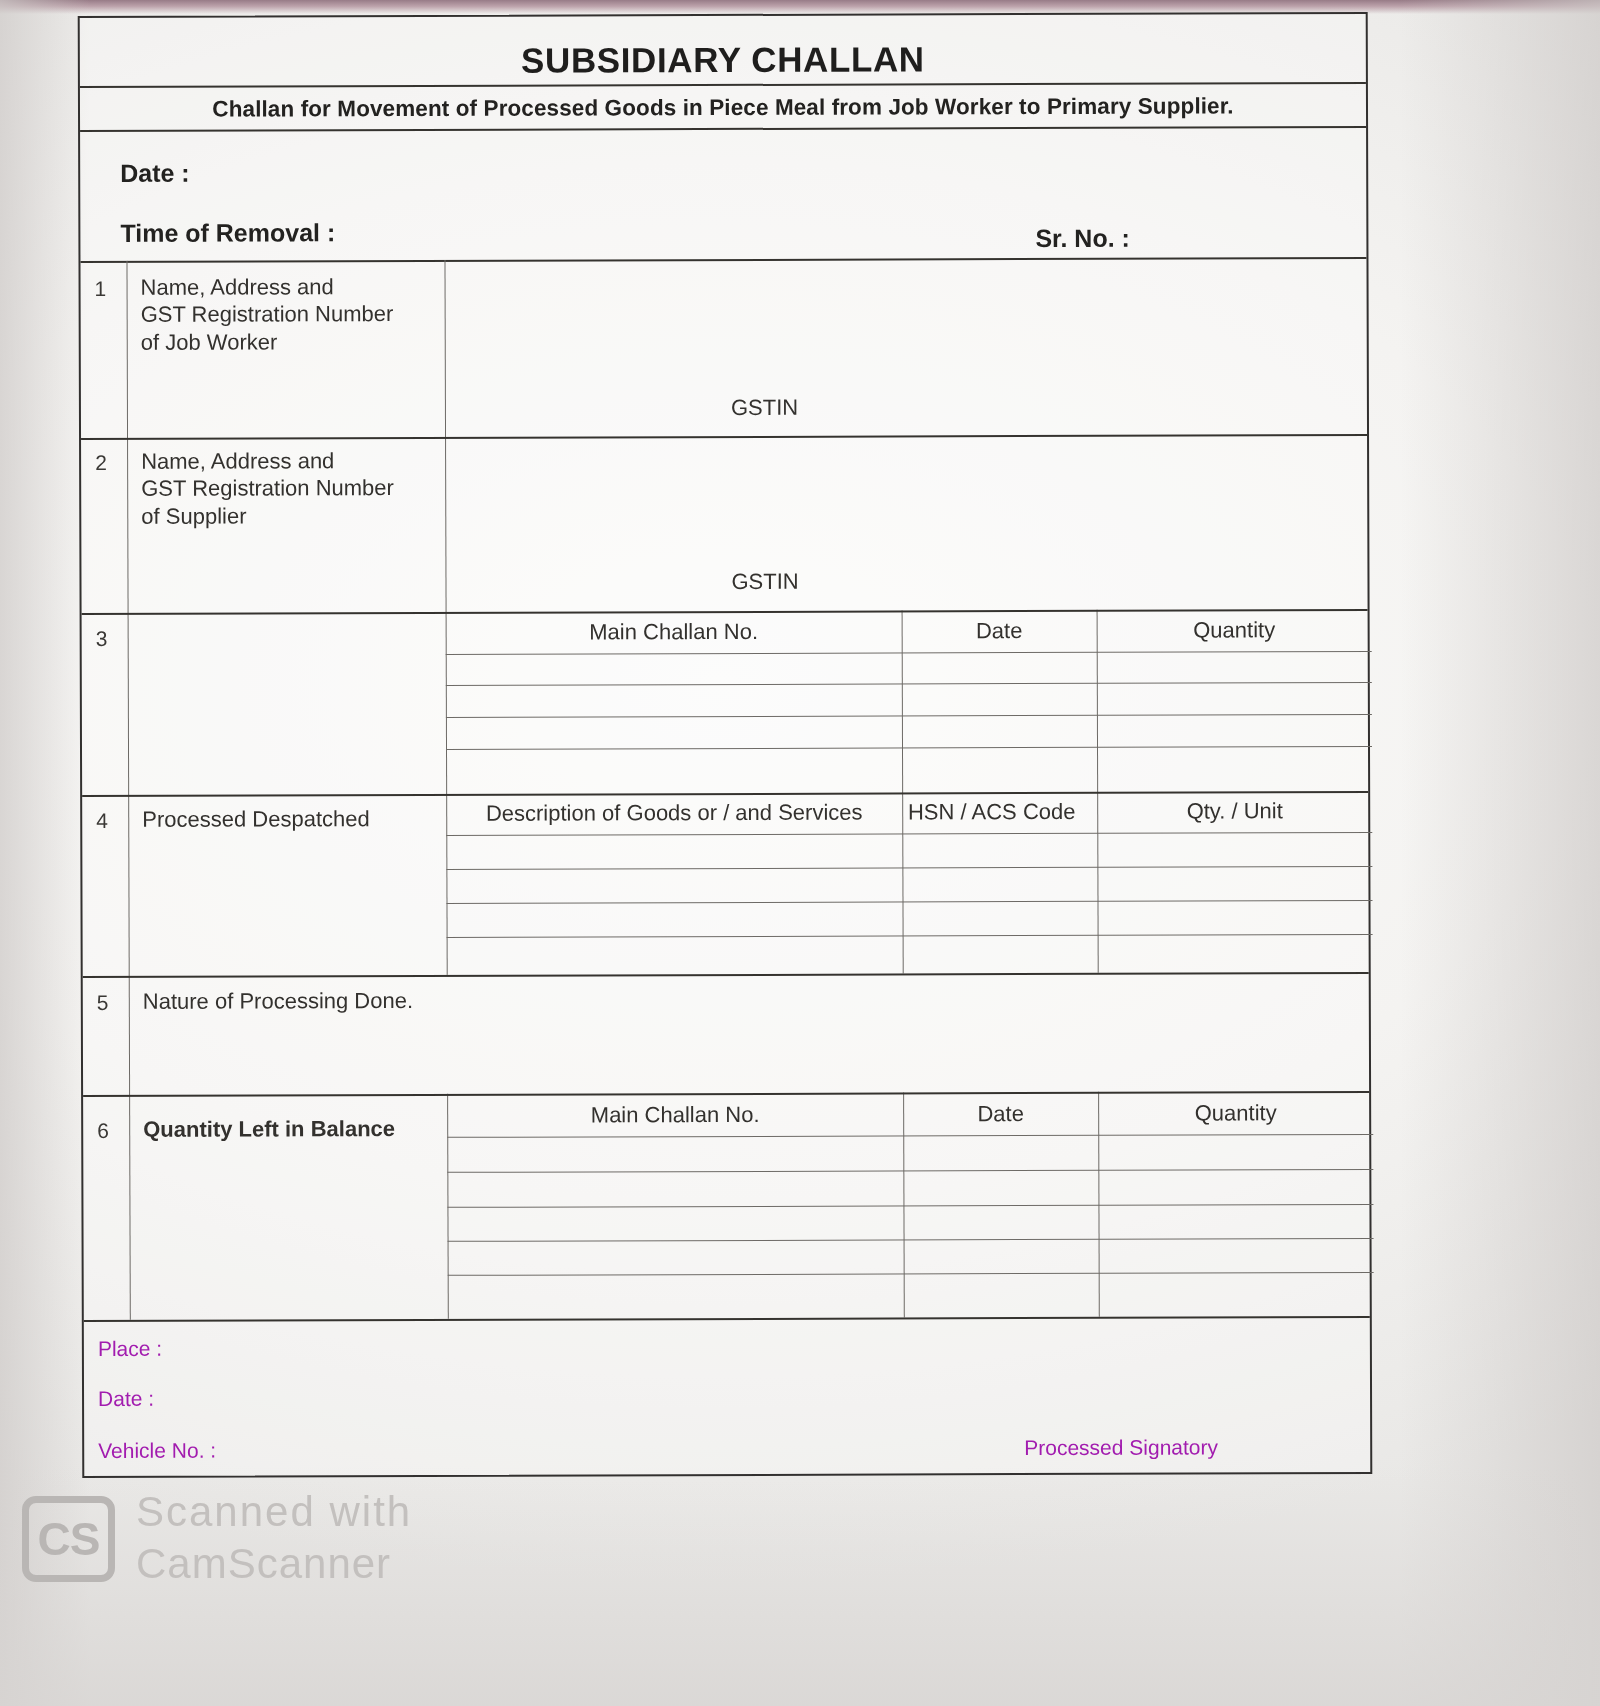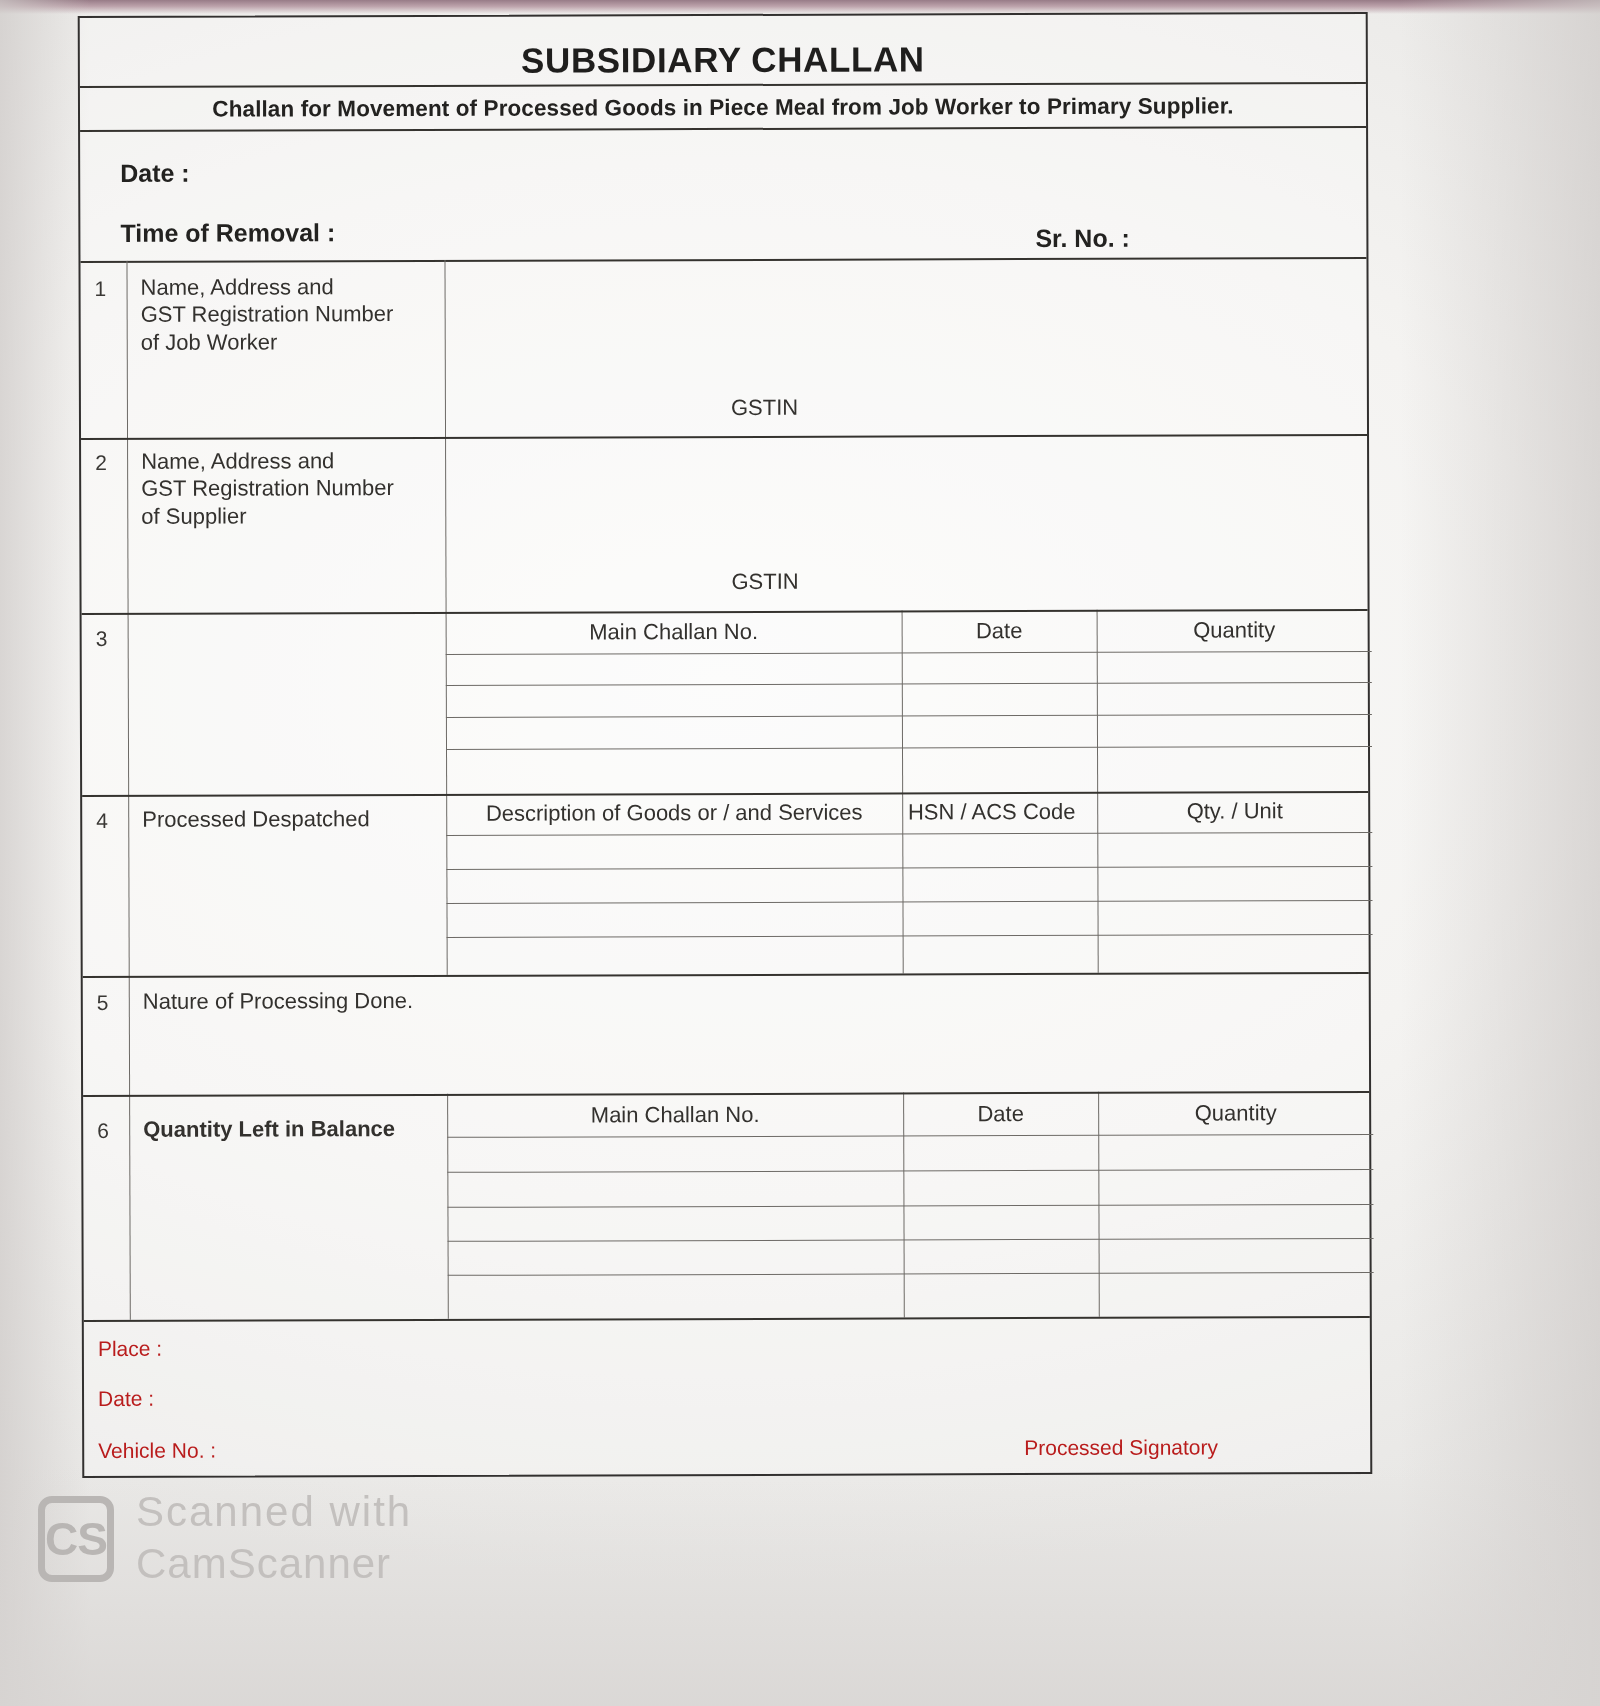--- a/index.html
+++ b/index.html
@@ -62,31 +62,31 @@
   #copy-legend div{white-space:pre;}
   #subtitle{
     left:0;right:0;top:78px;text-align:center;
     font-size:22.5px;font-weight:bold;color:#232220;letter-spacing:.1px;
   }
 
   .lbl-big{font-size:25px;font-weight:bold;color:#232220;}
   .lbl-cell{font-size:22px;color:#33312e;}
   .lbl-hdr{font-size:22px;color:#33312e;}
   .num{font-size:21px;color:#3a3835;}
-  .lbl-foot{font-size:21px;color:#b91c1c;}
+  .lbl-foot{font-size:21px;color:#a21caf;}
 
   .center{text-align:center;}
 
   
   #watermark{
     position:absolute;left:18px;top:1482px;width:520px;height:150px;
     pointer-events:none;
   }
   #cs-logo{
-    position:absolute;left:20px;top:14px;width:76px;height:86px;
+    position:absolute;left:4px;top:14px;width:93px;height:86px;
     border:7px solid #b9b6b4;border-radius:14px;
     box-sizing:border-box;
   }
   #cs-logo span{
     display:block;text-align:center;line-height:72px;
     font-size:46px;font-weight:bold;color:#b9b6b4;
     font-family:"Liberation Sans", sans-serif;letter-spacing:-1px;
   }
   #wm-line1{position:absolute;left:118px;top:6px;font-size:42px;color:#c3c0be;letter-spacing:2px;}
   #wm-line2{position:absolute;left:118px;top:58px;font-size:42px;color:#c3c0be;letter-spacing:1px;}

